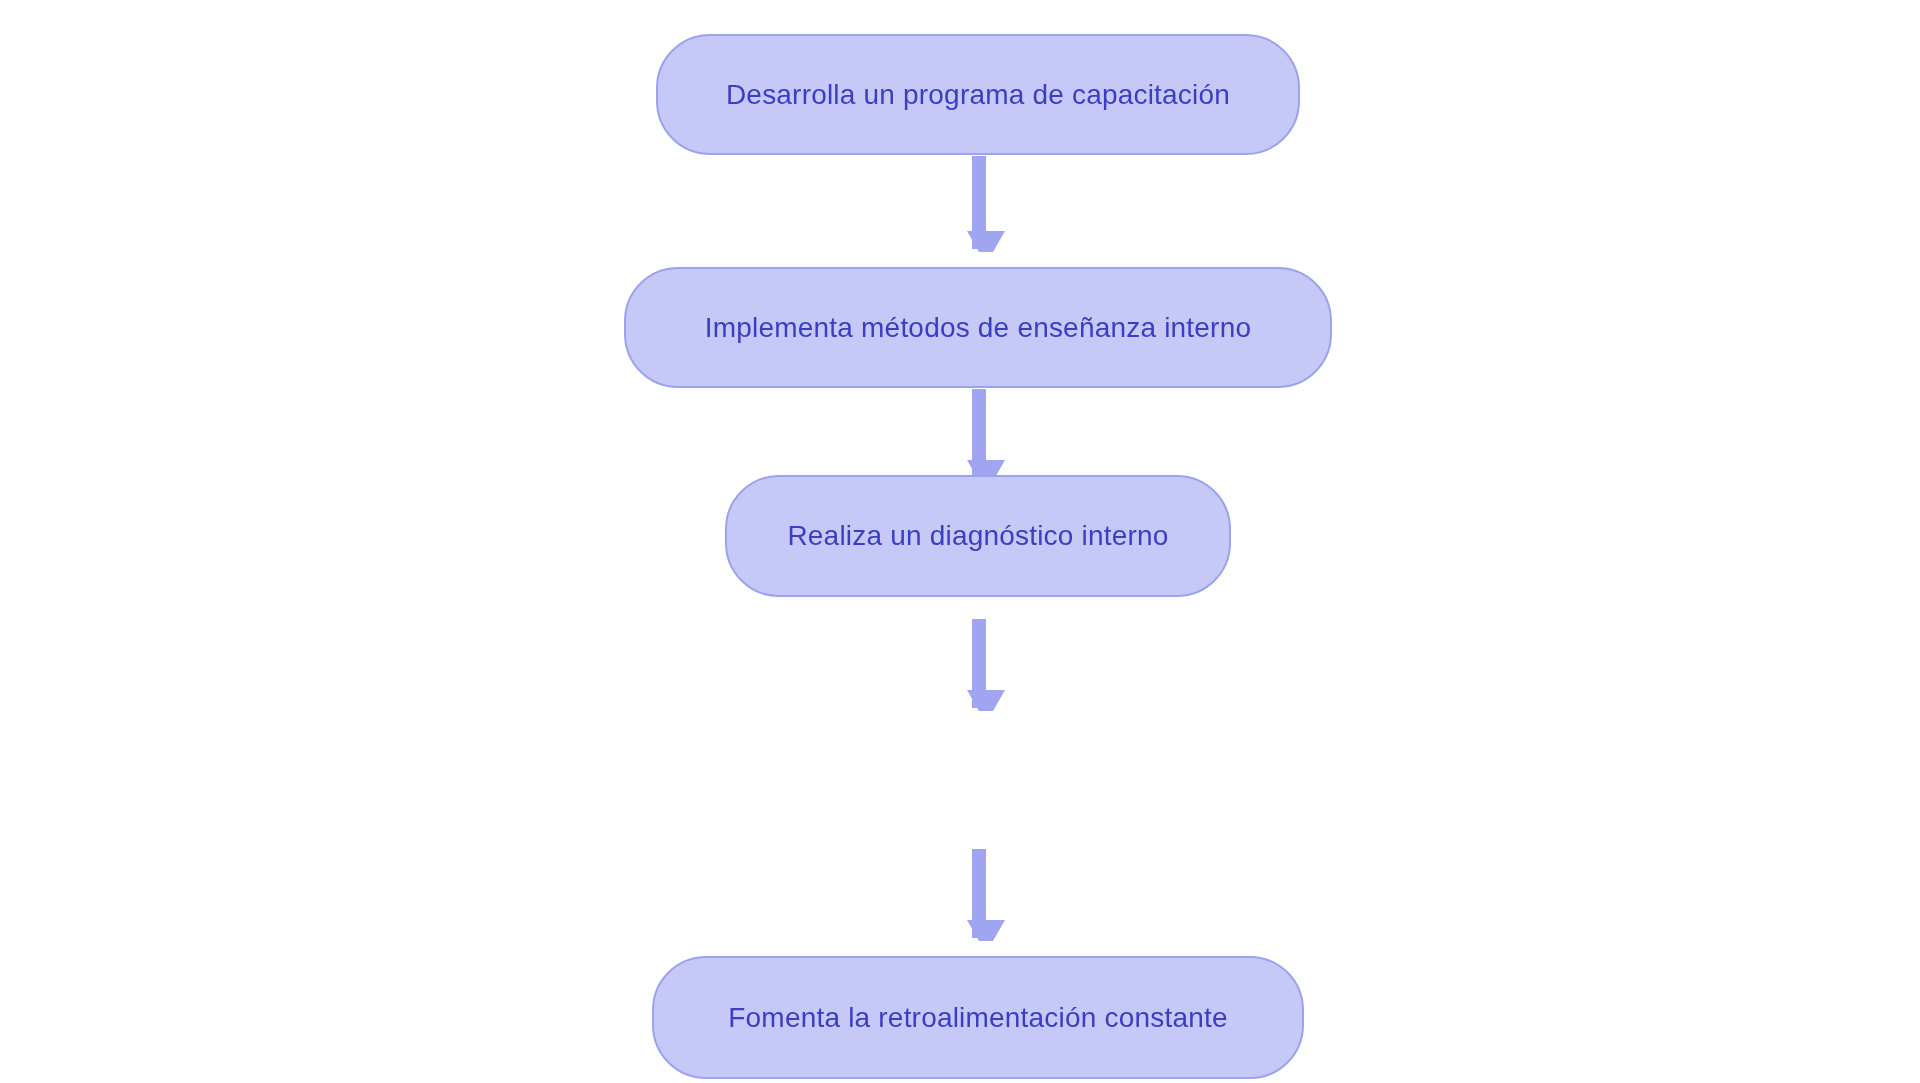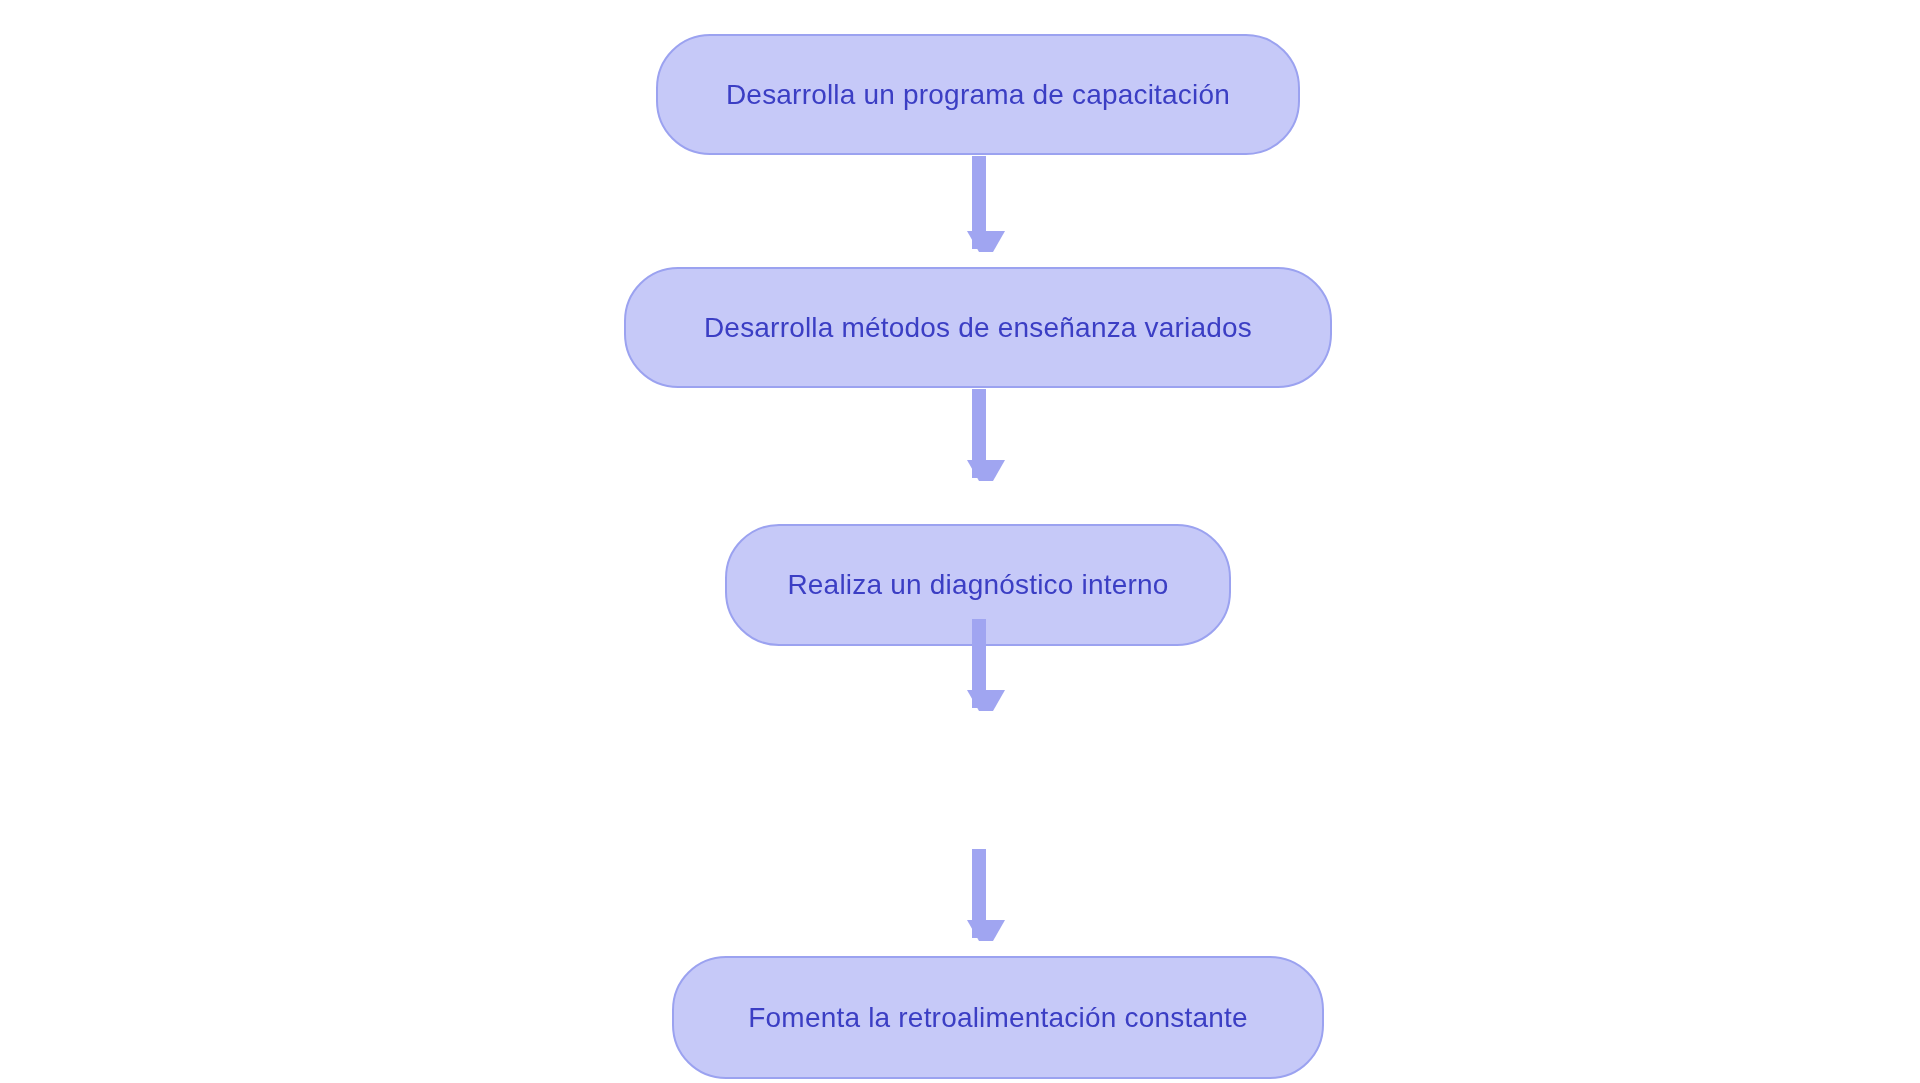--- a/index.html
+++ b/index.html
@@ -69,40 +69,40 @@
   <div class="node" style="left:638px; top:16px; width:644px; height:121px;">
     <span class="node-label">Desarrolla un programa de capacitación</span>
   </div>
 
   <div class="arrow" style="left:948px; top:137px; height:112px;">
     <div class="arrow-line"></div>
     <div class="arrow-head"></div>
   </div>
 
   <div class="node" style="left:606px; top:249px; width:708px; height:121px;">
-    <span class="node-label">Desarrolla métodos de enseñanza variados</span>
+    <span class="node-label">Implementa métodos de enseñanza interno</span>
   </div>
 
   <div class="arrow" style="left:948px; top:370px; height:108px;">
     <div class="arrow-line"></div>
     <div class="arrow-head"></div>
   </div>
 
-  <div class="node" style="left:707px; top:506px; width:506px; height:122px;">
+  <div class="node" style="left:707px; top:457px; width:506px; height:122px;">
     <span class="node-label">Realiza un diagnóstico interno</span>
   </div>
 
   <div class="arrow" style="left:948px; top:600px; height:108px;">
     <div class="arrow-line"></div>
     <div class="arrow-head"></div>
   </div>
 
 
   <div class="arrow" style="left:948px; top:830px; height:108px;">
     <div class="arrow-line"></div>
     <div class="arrow-head"></div>
   </div>
 
-  <div class="node" style="left:654px; top:938px; width:652px; height:123px;">
+  <div class="node" style="left:634px; top:938px; width:652px; height:123px;">
     <span class="node-label">Fomenta la retroalimentación constante</span>
   </div>
 
 </div>
 
 </body></html>

